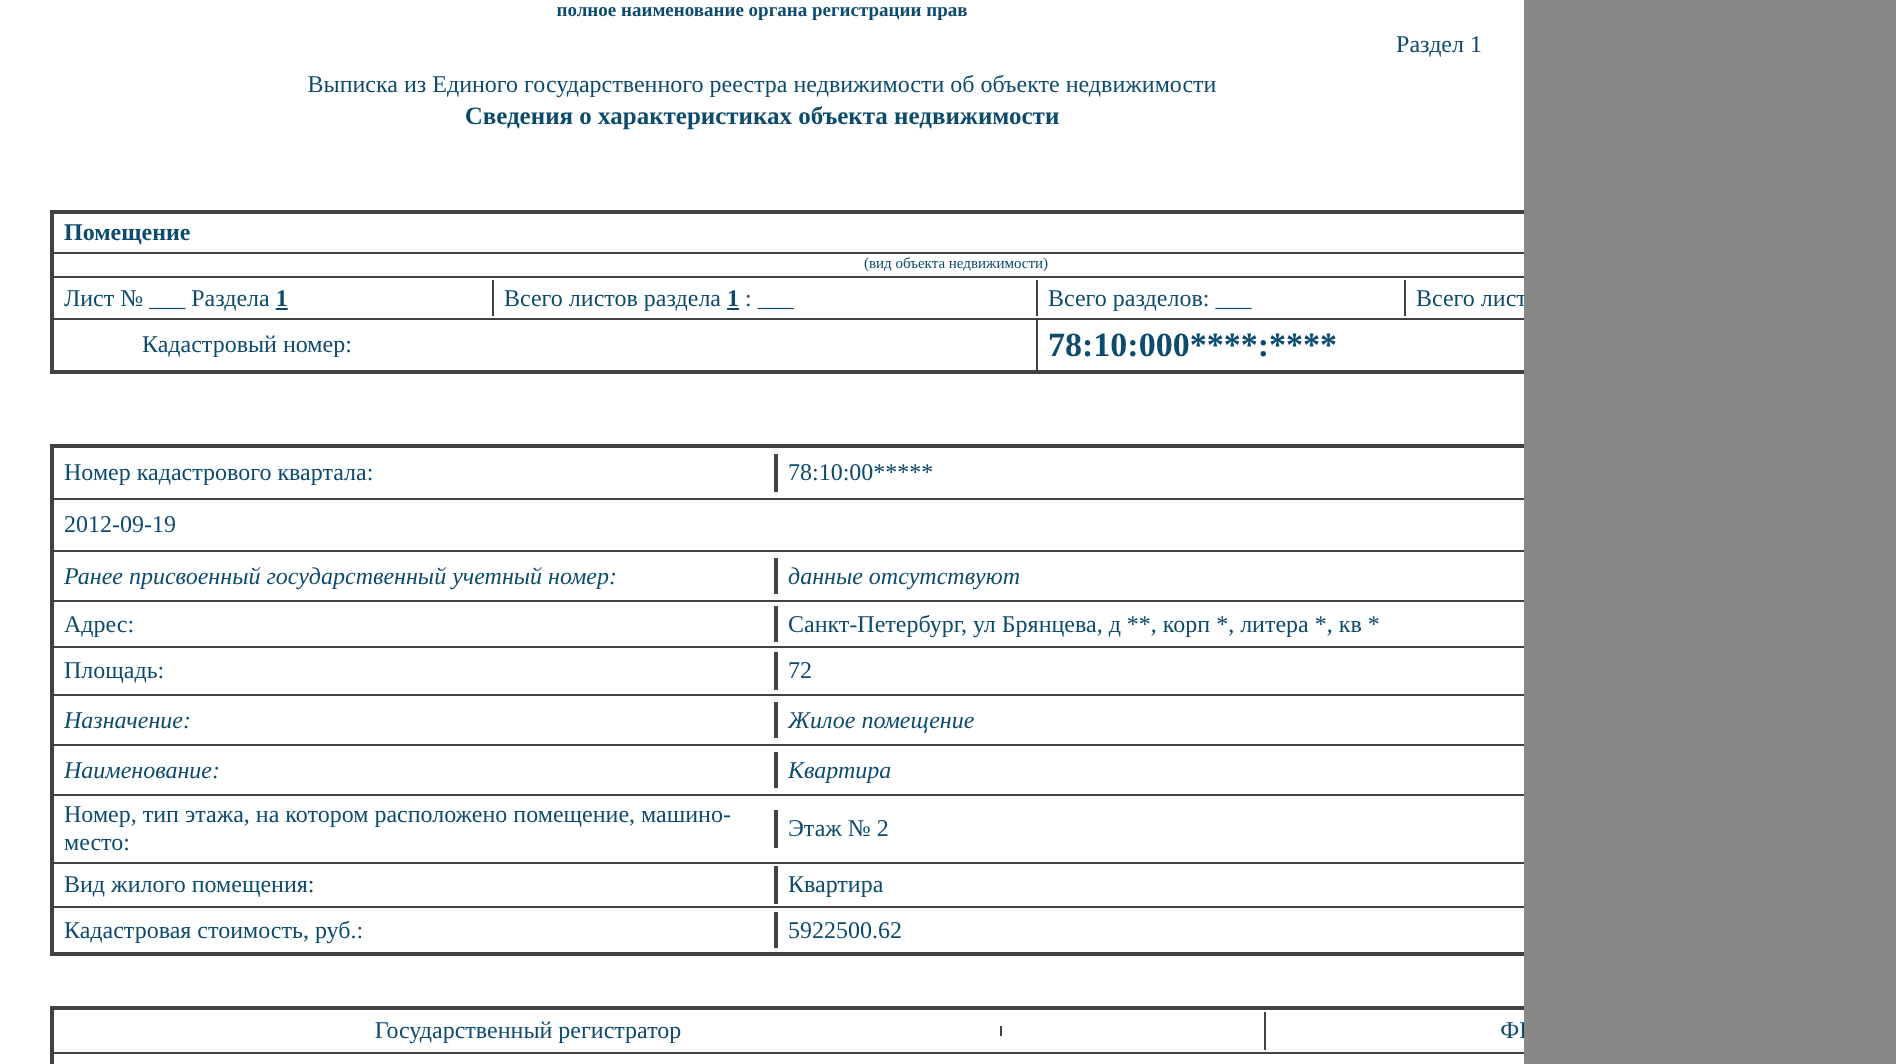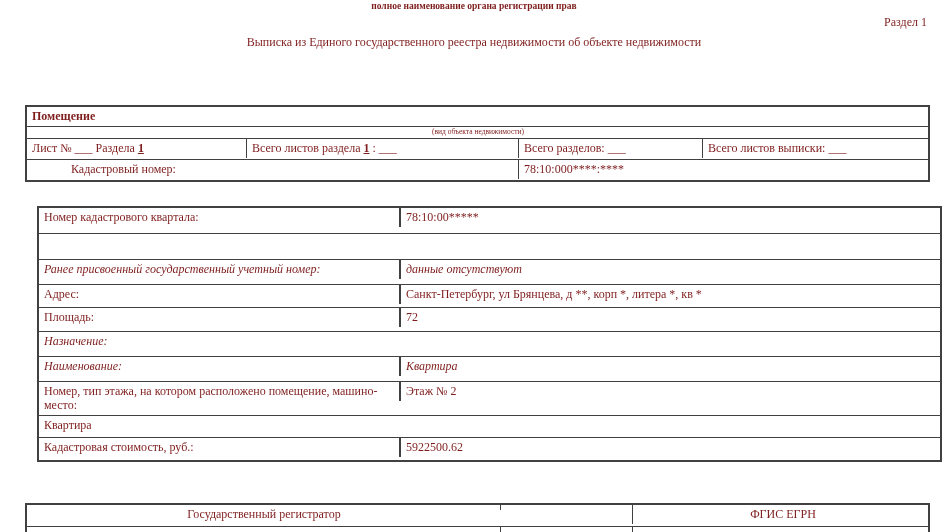--- a/index.html
+++ b/index.html
@@ -1,24 +1,24 @@
 <!DOCTYPE html>
 <html><head>
 <meta charset="utf-8">
 <style>
   * { margin: 0; padding: 0; box-sizing: border-box; }
   html, body { background: #888; }
   .page {
     position: relative;
-    width: 948px;
+    width: 762px;
     height: 532px;
     background: #ffffff;
     overflow: hidden;
     font-family: "Liberation Serif", "DejaVu Serif", serif;
-    color: #7f1d1d;
+    color: #0c4a6e;
     font-size: 12px;
     line-height: 1.15;
   }
   .org-caption {
     position: absolute; top: 1px; left: 0; width: 100%;
     text-align: center; font-weight: bold; font-size: 9.5px;
   }
   .section-label {
     position: absolute; top: 16px; right: 21px; font-size: 12px;
   }
@@ -33,34 +33,34 @@
   .intro {
     position: absolute; top: 67px; left: 18px; width: 884px;
     font-size: 12px; line-height: 1.1;
   }
   .tbl {
     position: absolute; left: 25px; width: 905px;
     border: 2px solid #414141;
     background: #fff;
   }
   .tbl-object   { top: 105px; }
-  .tbl-chars    { top: 206px; margin-left: 12px; }
+  .tbl-chars    { top: 222px; }
   .tbl-sign     { top: 503px; height: 60px; }
-  .trow { display: flex; border-bottom: 1px solid #414141; align-items: flex-start; }
+  .trow { display: flex; border-bottom: 1px solid #414141; align-items: center; }
   .trow:last-child { border-bottom: none; }
   .cell { padding: 3px 4px 2px 5px; overflow: hidden; }
   .cell + .cell { border-left: 1px solid #414141; }
   .tbl-chars .cell + .cell { border-left: 2px solid #414141; }
   .grow { flex: 1 1 auto; }
   .bold { font-weight: bold; }
   .center { text-align: center; }
   .tiny { font-size: 7.5px; padding-top: 1px; padding-bottom: 1px; }
   .num-underline { font-weight: bold; text-decoration: underline; }
   .doc-line .seg { margin-right: 18px; }
-  .cad-value { font-weight: normal; font-size: 12px; }
+  .cad-value { font-weight: bold; font-size: 17px; }
   
   .w219 { flex: 0 0 219px; }
   .w272 { flex: 0 0 272px; }
   .w184 { flex: 0 0 184px; }
   .w230 { flex: 0 0 230px; }
   .w491 { flex: 0 0 491px; padding-left: 44px; }
   .w360 { flex: 0 0 360px; }
   .w473 { flex: 0 0 473px; }
   .w132 { flex: 0 0 132px; }
   .w300 { flex: 0 0 300px; }
@@ -79,20 +79,21 @@
 <body>
 
 <div class="page">
 
   <div class="org-caption">полное наименование органа регистрации прав</div>
 
   <div class="section-label">Раздел 1</div>
 
   <div class="doc-title">Выписка из Единого государственного реестра недвижимости об объекте недвижимости</div>
 
+  <div class="doc-subtitle">Сведения о характеристиках объекта недвижимости</div>
 
 
   <div class="tbl tbl-object">
     <div class="trow h20">
       <div class="cell grow bold">Помещение</div>
     </div>
     <div class="trow h12">
       <div class="cell grow tiny center">(вид объекта недвижимости)</div>
     </div>
     <div class="trow h21">
@@ -114,45 +115,48 @@
       <div class="cell grow cad-value">78:10:000****:****</div>
     </div>
   </div>
 
   <div class="tbl tbl-chars">
     <div class="trow h26">
       <div class="cell w360">Номер кадастрового квартала:</div>
       <div class="cell grow">78:10:00*****</div>
     </div>
     <div class="trow h26">
+      <div class="cell grow">2012-09-19</div>
     </div>
     <div class="trow h25">
       <div class="cell w360">Ранее присвоенный государственный учетный номер:</div>
       <div class="cell grow">данные отсутствуют</div>
     </div>
     <div class="trow h23">
       <div class="cell w360">Адрес:</div>
       <div class="cell grow">Санкт-Петербург, ул Брянцева, д **, корп *, литера *, кв *</div>
     </div>
     <div class="trow h24">
       <div class="cell w360">Площадь:</div>
       <div class="cell grow">72</div>
     </div>
     <div class="trow h25">
       <div class="cell w360">Назначение:</div>
+      <div class="cell grow">Жилое помещение</div>
     </div>
     <div class="trow h25">
       <div class="cell w360">Наименование:</div>
       <div class="cell grow">Квартира</div>
     </div>
     <div class="trow h34">
       <div class="cell w360">Номер, тип этажа, на котором расположено помещение, машино-место:</div>
       <div class="cell grow">Этаж № 2</div>
     </div>
     <div class="trow h22">
+      <div class="cell w360">Вид жилого помещения:</div>
       <div class="cell grow">Квартира</div>
     </div>
     <div class="trow h22">
       <div class="cell w360">Кадастровая стоимость, руб.:</div>
       <div class="cell grow">5922500.62</div>
     </div>
   </div>
 
   <div class="tbl tbl-sign">
     <div class="trow h22">

